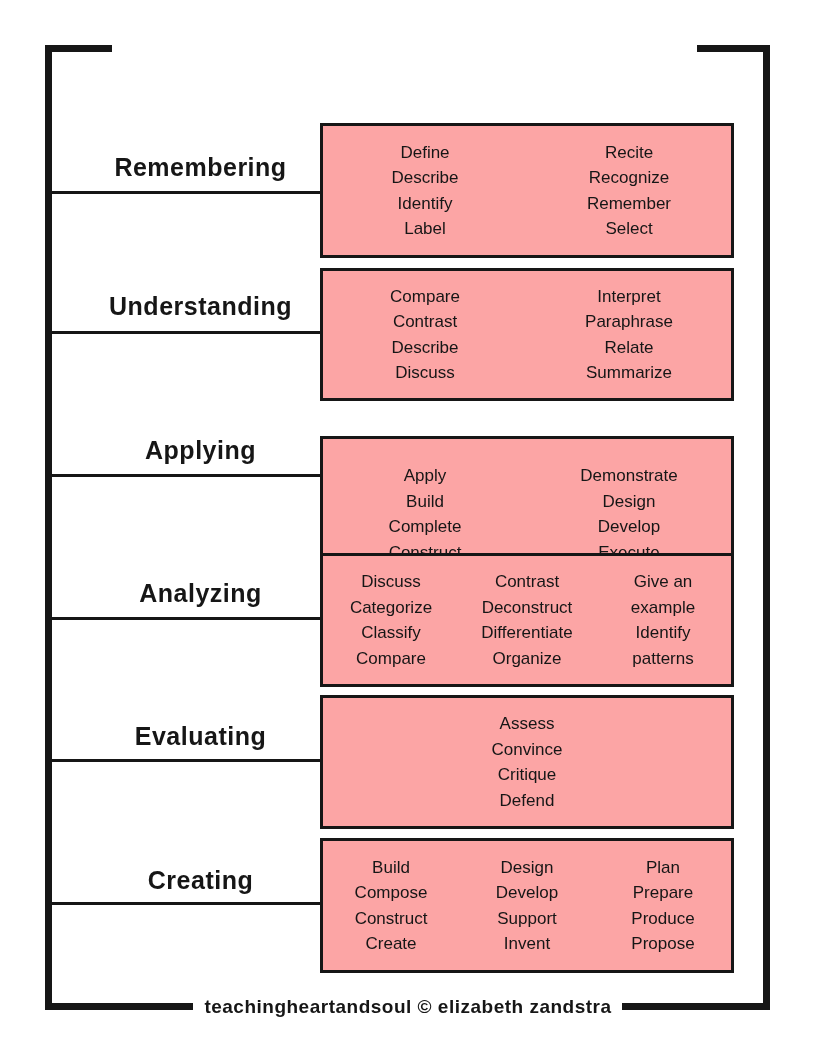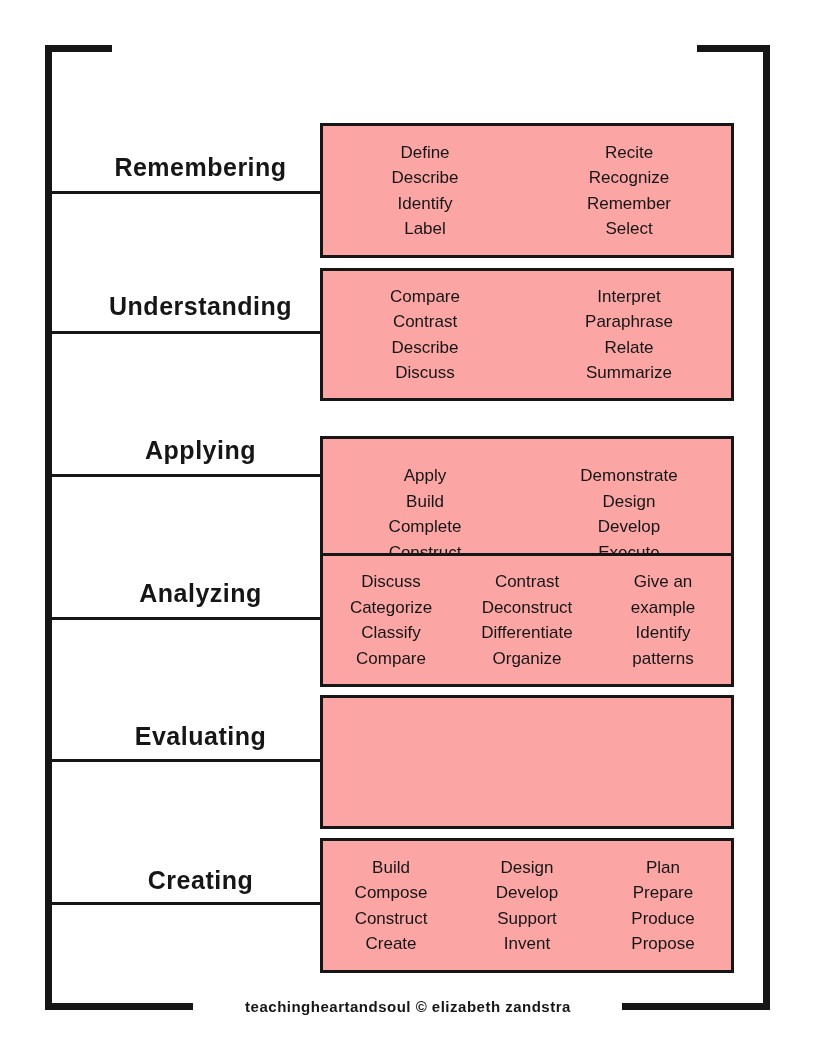--- a/index.html
+++ b/index.html
@@ -47,21 +47,21 @@
 
   .c0 .cat-label { top: 152px; }  .c0 .cat-line { top: 191px; }  .c0 .verb-box { top: 123px; height: 135px; }
   .c1 .cat-label { top: 291px; }  .c1 .cat-line { top: 331px; }  .c1 .verb-box { top: 268px; height: 133px; }
   .c2 .cat-label { top: 435px; }  .c2 .cat-line { top: 474px; }  .c2 .verb-box { top: 410px; height: 156px; margin-top: 26px; }
   .c3 .cat-label { top: 578px; }  .c3 .cat-line { top: 617px; }  .c3 .verb-box { top: 553px; height: 134px; }
   .c4 .cat-label { top: 721px; }  .c4 .cat-line { top: 759px; }  .c4 .verb-box { top: 695px; height: 134px; }
   .c5 .cat-label { top: 865px; }  .c5 .cat-line { top: 902px; }  .c5 .verb-box { top: 838px; height: 135px; }
 
   .footer {
     position: absolute; left: 0; top: 994px; width: 816px;
-    text-align: center; font-size: 15px; font-weight: 700;
+    text-align: center; font-size: 19px; font-weight: 700;
     letter-spacing: 0.5px; line-height: 25px;
   }
 </style>
 </head>
 <body>
 
 <div class="poster">
 
   <div class="seg f-left"></div>
   <div class="seg f-right"></div>
@@ -150,20 +150,26 @@
         <span class="verb">Identify</span>
         <span class="verb">patterns</span>
       </div>
     </div>
   </section>
 
   <section class="category c4">
     <div class="cat-label">Evaluating</div>
     <div class="cat-line"></div>
     <div class="verb-box">
+      <div class="verb-col">
+        <span class="verb">Assess</span>
+        <span class="verb">Convince</span>
+        <span class="verb">Critique</span>
+        <span class="verb">Defend</span>
+      </div>
     </div>
   </section>
 
   <section class="category c5">
     <div class="cat-label">Creating</div>
     <div class="cat-line"></div>
     <div class="verb-box">
       <div class="verb-col">
         <span class="verb">Build</span>
         <span class="verb">Compose</span>

